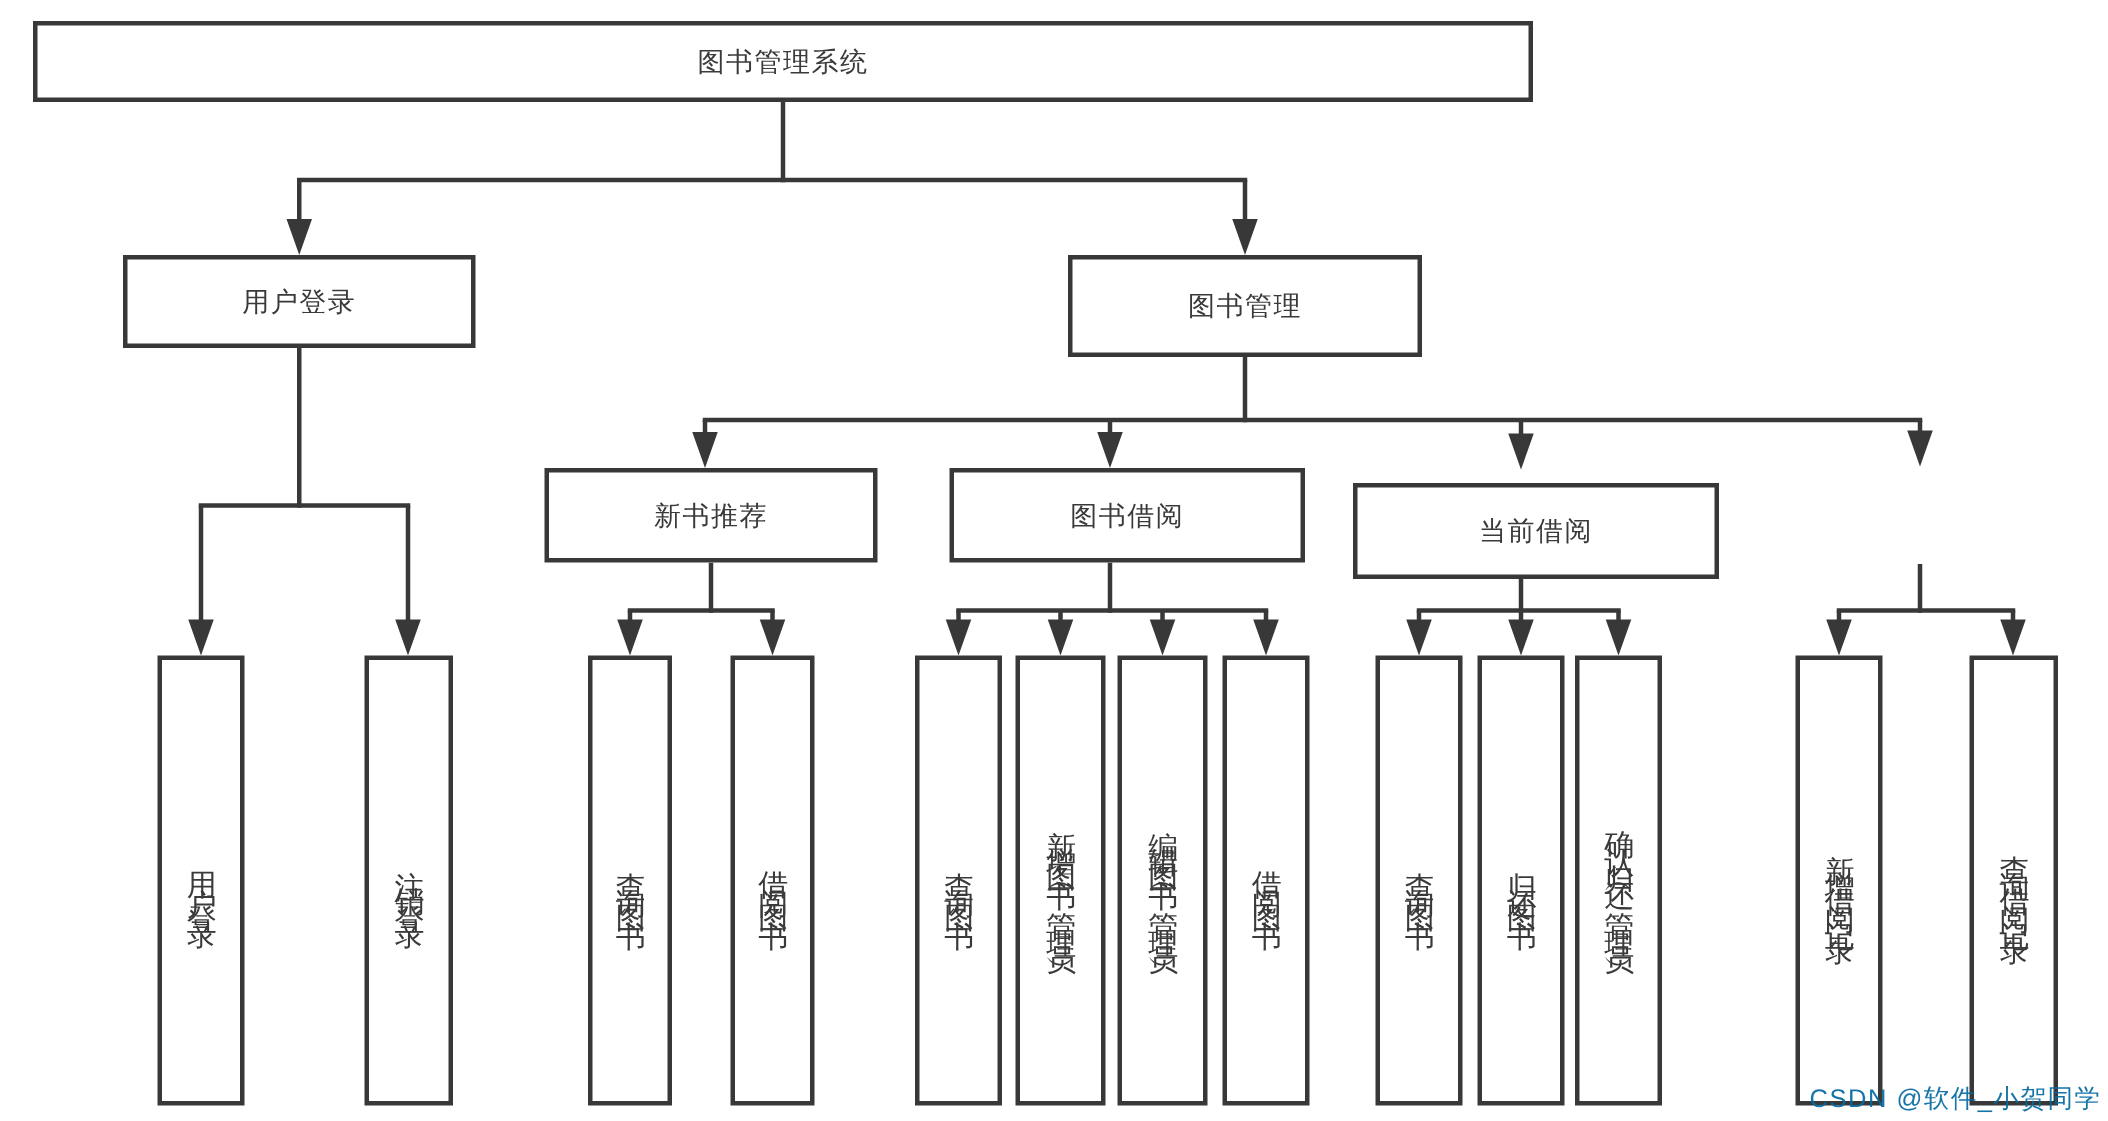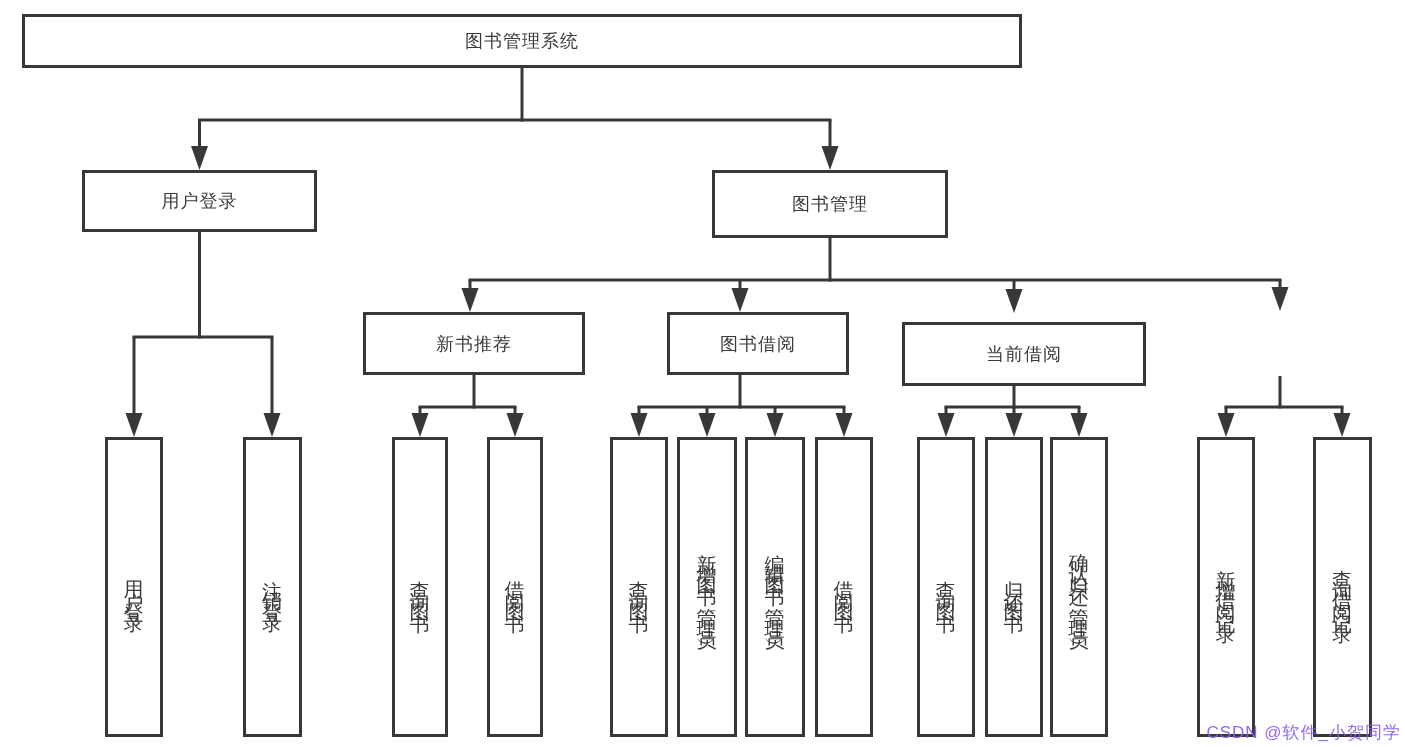--- a/index.html
+++ b/index.html
@@ -35,21 +35,21 @@
     font-size: 20px;
     letter-spacing: 11px;
     line-height: 1;
   }
   #watermark {
     position: absolute;
     right: 4px;
     bottom: 3px;
     z-index: 5;
     font-size: 17px;
-    color: #8b5cf6;
+    color: #0369a1;
     opacity: 0.92;
     white-space: nowrap;
     letter-spacing: 1px;
   }
   line, polyline { stroke: #383838; stroke-width: 3; fill: none; }
   polygon { fill: #383838; stroke: none; }
 </style>
 </head>
 <body>
 
@@ -116,21 +116,21 @@
     <line x1="1342" y1="407" x2="1342" y2="417"></line>
     <polygon points="1333.5,413 1350.5,413 1342,437"></polygon>
   </svg>
 
   <div class="node h" style="left:22px; top:14px; width:1000px; height:54px;">图书管理系统</div>
 
   <div class="node h" style="left:82px; top:170px; width:235px; height:62px;">用户登录</div>
   <div class="node h" style="left:712px; top:170px; width:236px; height:68px;">图书管理</div>
 
   <div class="node h" style="left:363px; top:312px; width:222px; height:63px;">新书推荐</div>
-  <div class="node h" style="left:633px; top:312px; width:182px; height:63px;margin-left:34px;">图书借阅</div>
+  <div class="node h" style="left:633px; top:312px; width:237px; height:63px;">图书借阅</div>
   <div class="node h" style="left:902px; top:322px; width:244px; height:64px;">当前借阅</div>
 
   <div class="node v" style="left:105px; top:437px; width:58px; height:300px;">用户登录</div>
   <div class="node v" style="left:243px; top:437px; width:59px; height:300px;">注销登录</div>
 
   <div class="node v" style="left:392px; top:437px; width:56px; height:300px;">查询图书</div>
   <div class="node v" style="left:487px; top:437px; width:56px; height:300px;">借阅图书</div>
 
   <div class="node v" style="left:610px; top:437px; width:58px; height:300px;">查询图书</div>
   <div class="node v" style="left:677px; top:437px; width:60px; height:300px;">新增图书（管理员）</div>

